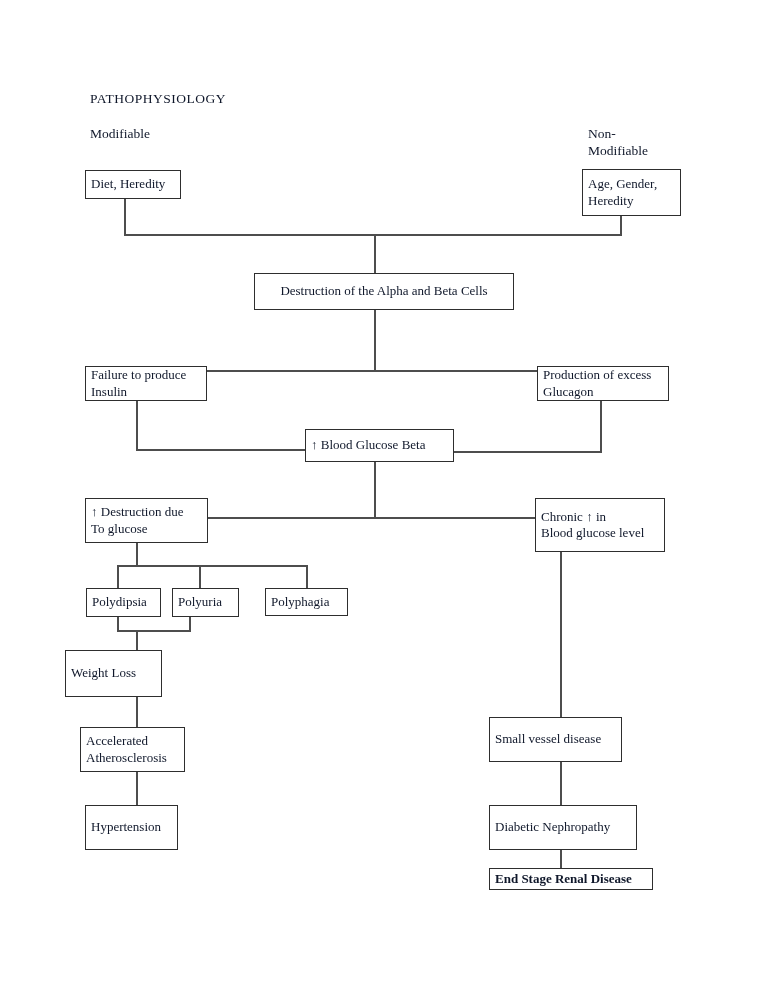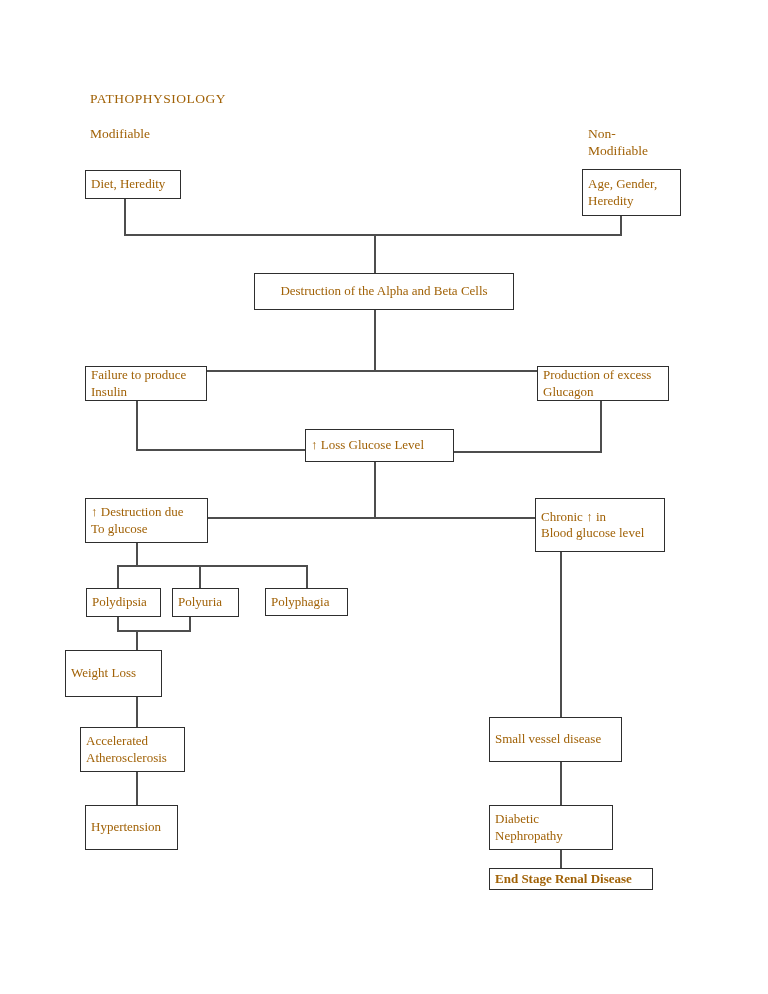--- a/index.html
+++ b/index.html
@@ -6,21 +6,21 @@
     margin: 0;
     padding: 0;
     background: #ffffff;
   }
   #canvas {
     position: relative;
     width: 768px;
     height: 994px;
     background: #ffffff;
     font-family: "Liberation Serif", "DejaVu Serif", serif;
-    color: #a16207;
+    color: #0f172a;
     overflow: hidden;
   }
   .float-label {
     position: absolute;
     font-size: 13.5px;
     line-height: 17px;
     white-space: pre-line;
   }
   .title-label {
     letter-spacing: 0.5px;
@@ -86,29 +86,29 @@
   <div class="line v" style="left:560px; top:850px; height:18px;"></div>
 
   <div class="node" style="left:85px; top:170px; width:96px; height:29px;">Diet, Heredity</div>
   <div class="node" style="left:582px; top:169px; width:99px; height:47px;">Age, Gender,
 Heredity</div>
   <div class="node center" style="left:254px; top:273px; width:260px; height:37px;text-align:center;">Destruction of the Alpha and Beta Cells</div>
   <div class="node" style="left:85px; top:366px; width:122px; height:35px;">Failure to produce
 Insulin</div>
   <div class="node" style="left:537px; top:366px; width:132px; height:35px;">Production of excess
 Glucagon</div>
-  <div class="node" style="left:305px; top:429px; width:149px; height:33px;">↑ Loss Glucose Level</div>
+  <div class="node" style="left:305px; top:429px; width:149px; height:33px;">↑ Blood Glucose Beta</div>
   <div class="node" style="left:85px; top:498px; width:123px; height:45px;">↑ Destruction due
 To glucose</div>
   <div class="node" style="left:535px; top:498px; width:130px; height:54px;">Chronic ↑ in
 Blood glucose level</div>
   <div class="node" style="left:86px; top:588px; width:75px; height:29px;">Polydipsia</div>
   <div class="node" style="left:172px; top:588px; width:67px; height:29px;">Polyuria</div>
   <div class="node" style="left:265px; top:588px; width:83px; height:28px;">Polyphagia</div>
   <div class="node" style="left:65px; top:650px; width:97px; height:47px;">Weight Loss</div>
   <div class="node" style="left:80px; top:727px; width:105px; height:45px;">Accelerated
 Atherosclerosis</div>
   <div class="node" style="left:85px; top:805px; width:93px; height:45px;">Hypertension</div>
   <div class="node" style="left:489px; top:717px; width:133px; height:45px;">Small vessel disease</div>
-  <div class="node" style="left:489px; top:805px; width:124px; height:45px;">Diabetic Nephropathy</div>
+  <div class="node" style="left:489px; top:805px; width:148px; height:45px;">Diabetic Nephropathy</div>
   <div class="node" style="left:489px; top:868px; width:164px; height:22px;font-weight:bold;">End Stage Renal Disease</div>
 
 </div>
 
 </body></html>

